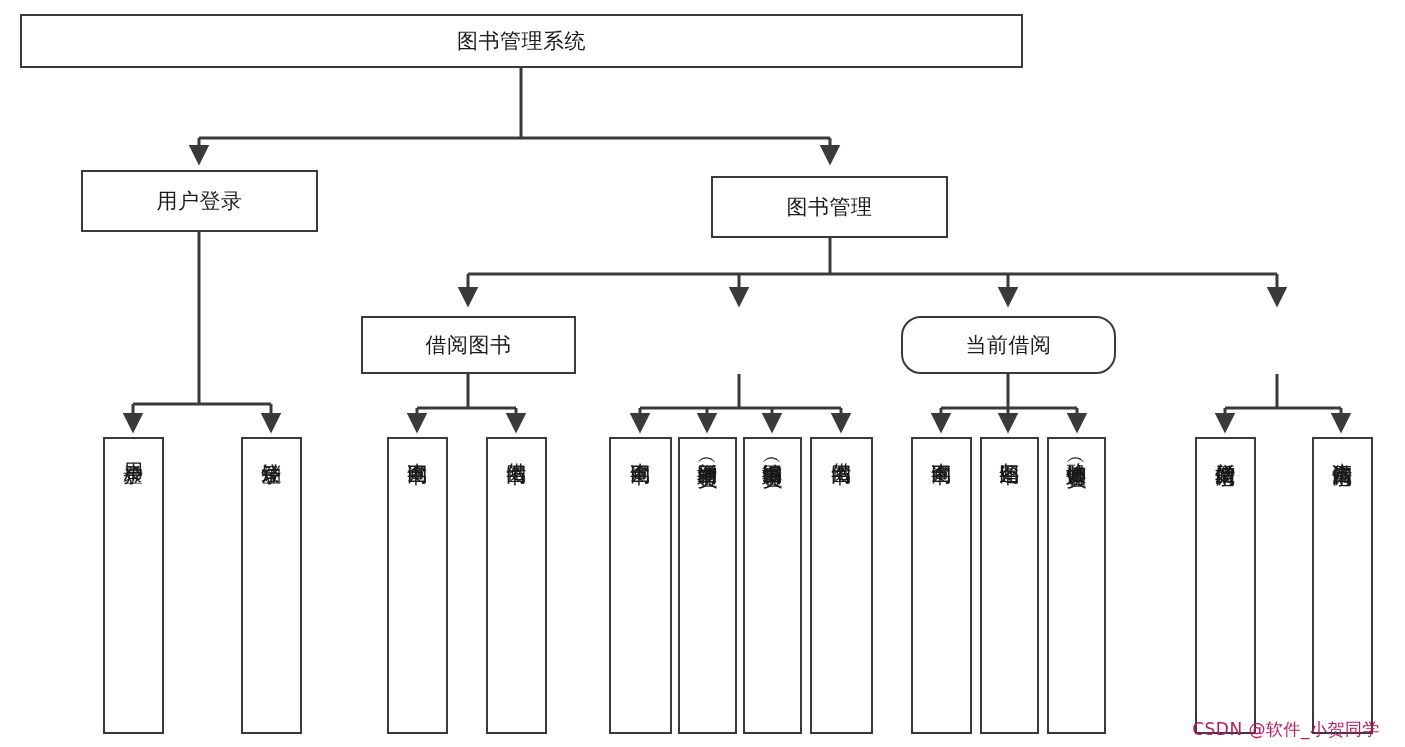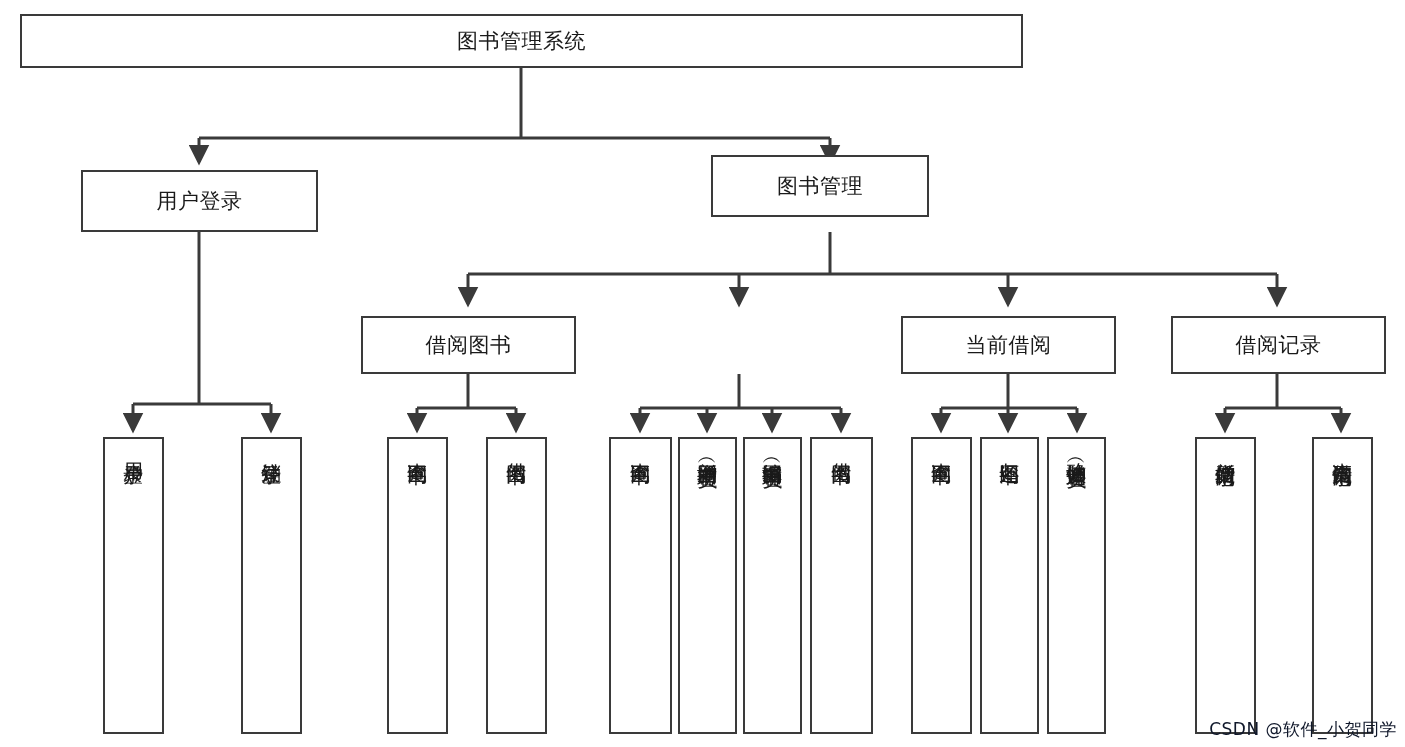--- a/index.html
+++ b/index.html
@@ -51,23 +51,23 @@
   }
   .node.vertical .node-label {
     writing-mode: vertical-rl;
     text-orientation: upright;
     font-size: 20px;
     line-height: 1.12;
     letter-spacing: 1px;
   }
   .watermark {
     position: absolute;
-    right: 8px;
+    right: 25px;
     bottom: 6px;
-    color: #0f172a;
+    color: #be185d;
     font-size: 17px;
     letter-spacing: 0.5px;
     white-space: nowrap;
     z-index: 3;
   }
 </style>
 </head>
 <body>
 
 <div id="diagram-root">
@@ -123,32 +123,29 @@
     </g>
   </svg>
 
   <div class="node horizontal" style="left:20px; top:14px; width:1003px; height:54px;">
     <span class="node-label">图书管理系统</span>
   </div>
 
   <div class="node horizontal" style="left:81px; top:170px; width:237px; height:62px;">
     <span class="node-label">用户登录</span>
   </div>
-  <div class="node horizontal" style="left:711px; top:155px; width:218px; height:62px;">
+  <div class="node horizontal" style="left:711px; top:176px; width:237px; height:62px;">
     <span class="node-label">图书管理</span>
   </div>
 
   <div class="node horizontal" style="left:361px; top:316px; width:215px; height:58px;">
     <span class="node-label">借阅图书</span>
   </div>
-  <div class="node horizontal" style="left:901px; top:316px; width:215px; height:58px;">
+  <div class="node horizontal" style="left:901px; top:316px; width:215px; height:58px;border-radius:20px;">
     <span class="node-label">当前借阅</span>
-  </div>
-  <div class="node horizontal" style="left:1171px; top:316px; width:215px; height:58px;">
-    <span class="node-label">借阅记录</span>
   </div>
 
   <div class="node vertical" style="left:103px; top:437px; width:61px; height:297px;">
     <span class="node-label">用户登录</span>
   </div>
   <div class="node vertical" style="left:241px; top:437px; width:61px; height:297px;">
     <span class="node-label">注销登录</span>
   </div>
 
   <div class="node vertical" style="left:387px; top:437px; width:61px; height:297px;">

